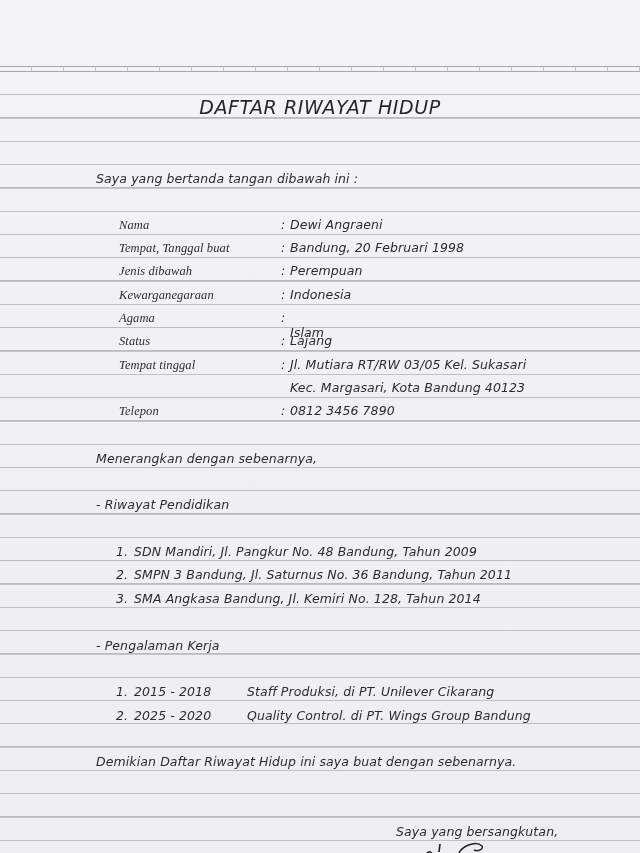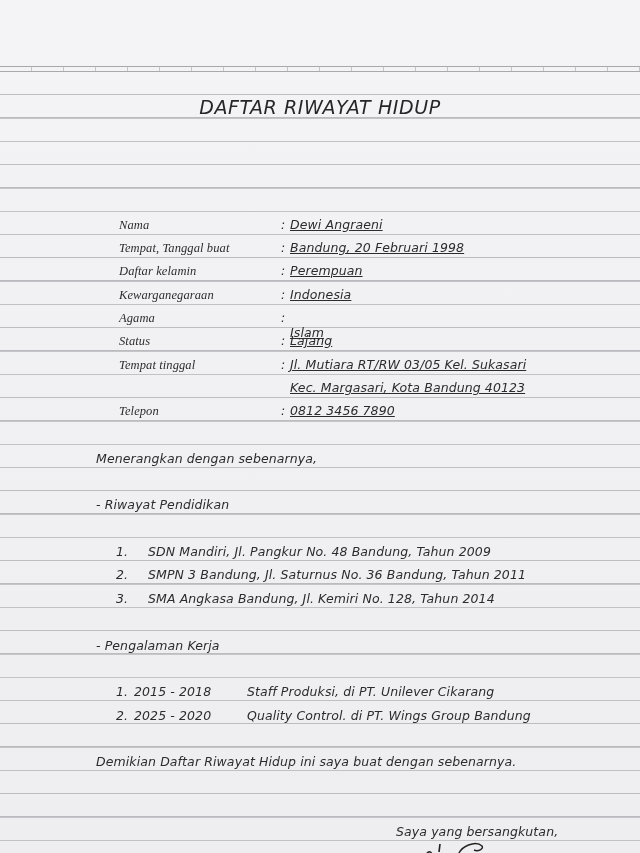--- a/index.html
+++ b/index.html
@@ -66,54 +66,55 @@
       left: 0; width: 640px;
       top: 96px;
       text-align: center;
       font-style: italic;
       font-size: 19px;
       letter-spacing: 0.6px;
       color: #26262a;
     }
     .label { left: 119px; font-family: Liberation Serif, serif; }
     .colon { left: 281px; }
-    .value { left: 290px; text-decoration: underline; }
+    .value { left: 290px; }
     .edu-num { left: 116px; }
-    .edu-text { left: 148px; }
+    .edu-text { left: 134px; }
     .work-num { left: 116px; }
     .work-years { left: 134px; }
     .work-desc { left: 247px; }
     .signature {
       position: absolute;
       left: 420px; top: 838px;
       width: 90px; height: 20px;
     }
   </style>
 </head>
 <body>
 
 <div class="paper">
   <div class="header-line" style="top:66px"></div>
   <div class="header-ticks"></div>
   <div class="header-line" style="top:71px"></div>
   <div class="ruled"></div>
 
   <div class="title">DAFTAR RIWAYAT HIDUP</div>
 
+  <div class="txt" style="left:96px; top:171px">Saya yang bertanda tangan dibawah ini :</div>
 
   <div>
     <div class="txt label" style="top:217px">Nama</div>
     <div class="txt colon" style="top:217px">:</div>
     <div class="txt value" style="top:217px">Dewi Angraeni</div>
 
     <div class="txt label" style="top:240px">Tempat, Tanggal buat</div>
     <div class="txt colon" style="top:240px">:</div>
     <div class="txt value" style="top:240px">Bandung, 20 Februari 1998</div>
 
-    <div class="txt label" style="top:263px">Daftar kelamin</div>
+    <div class="txt label" style="top:263px">Jenis dibawah</div>
     <div class="txt colon" style="top:263px">:</div>
     <div class="txt value" style="top:263px">Perempuan</div>
 
     <div class="txt label" style="top:287px">Kewarganegaraan</div>
     <div class="txt colon" style="top:287px">:</div>
     <div class="txt value" style="top:287px">Indonesia</div>
 
     <div class="txt label" style="top:310px">Agama</div>
     <div class="txt colon" style="top:310px">:</div>
     <div class="txt value" style="top:325px">Islam</div>

